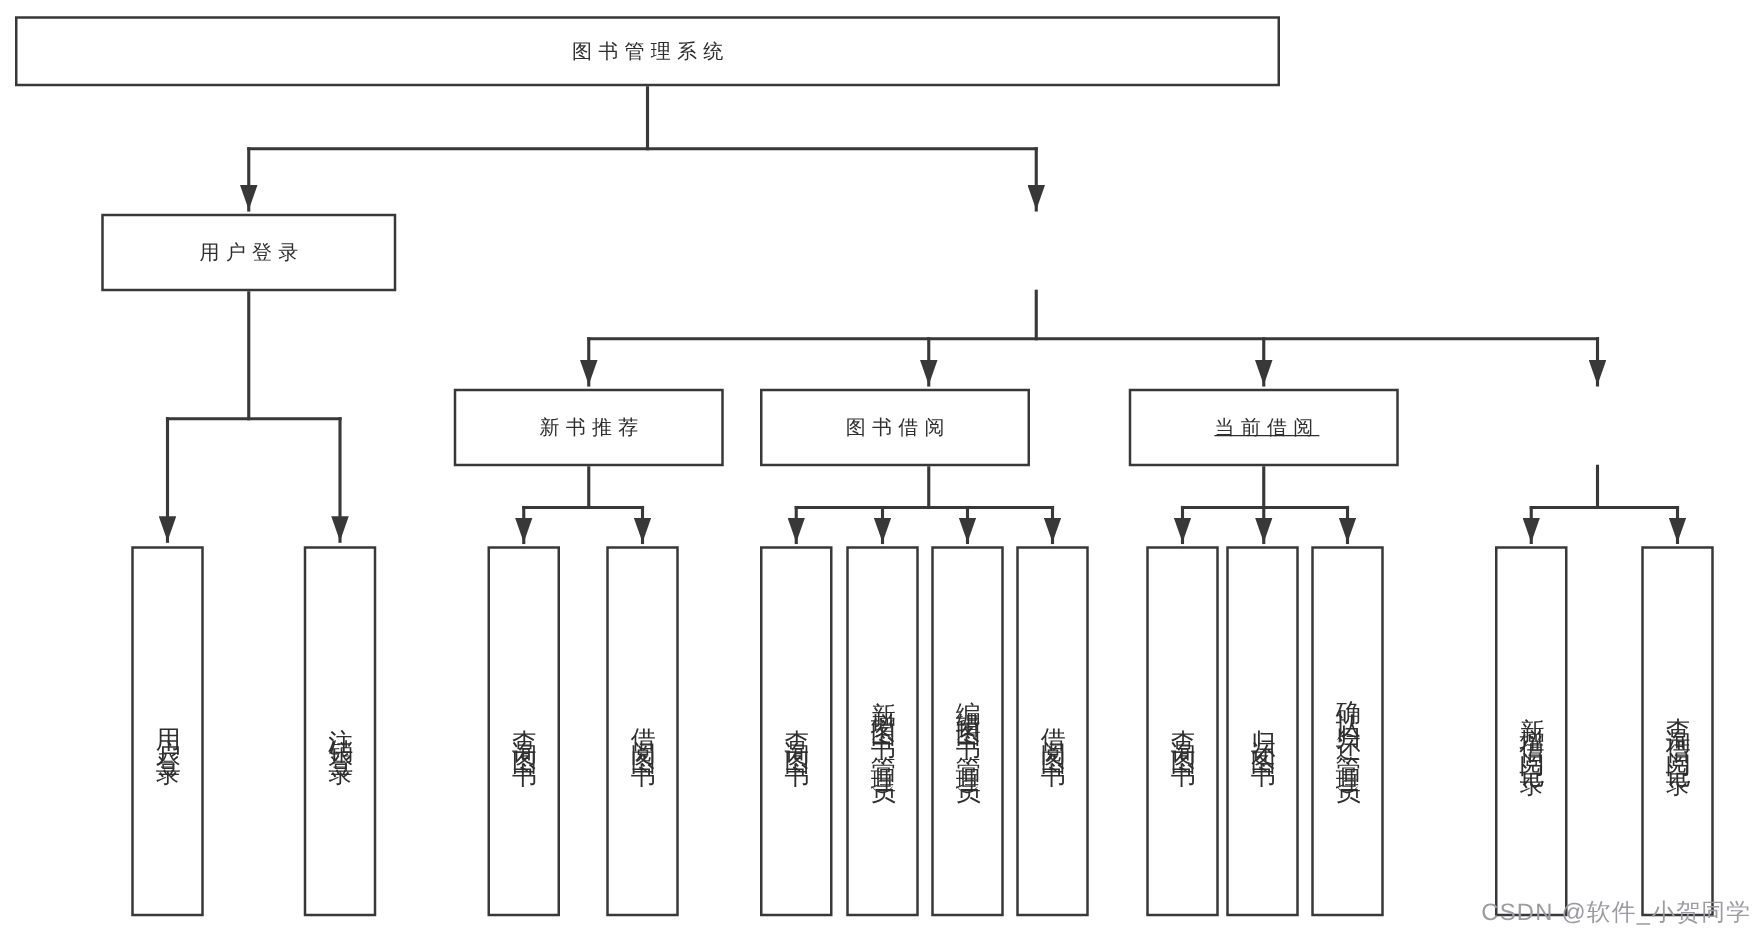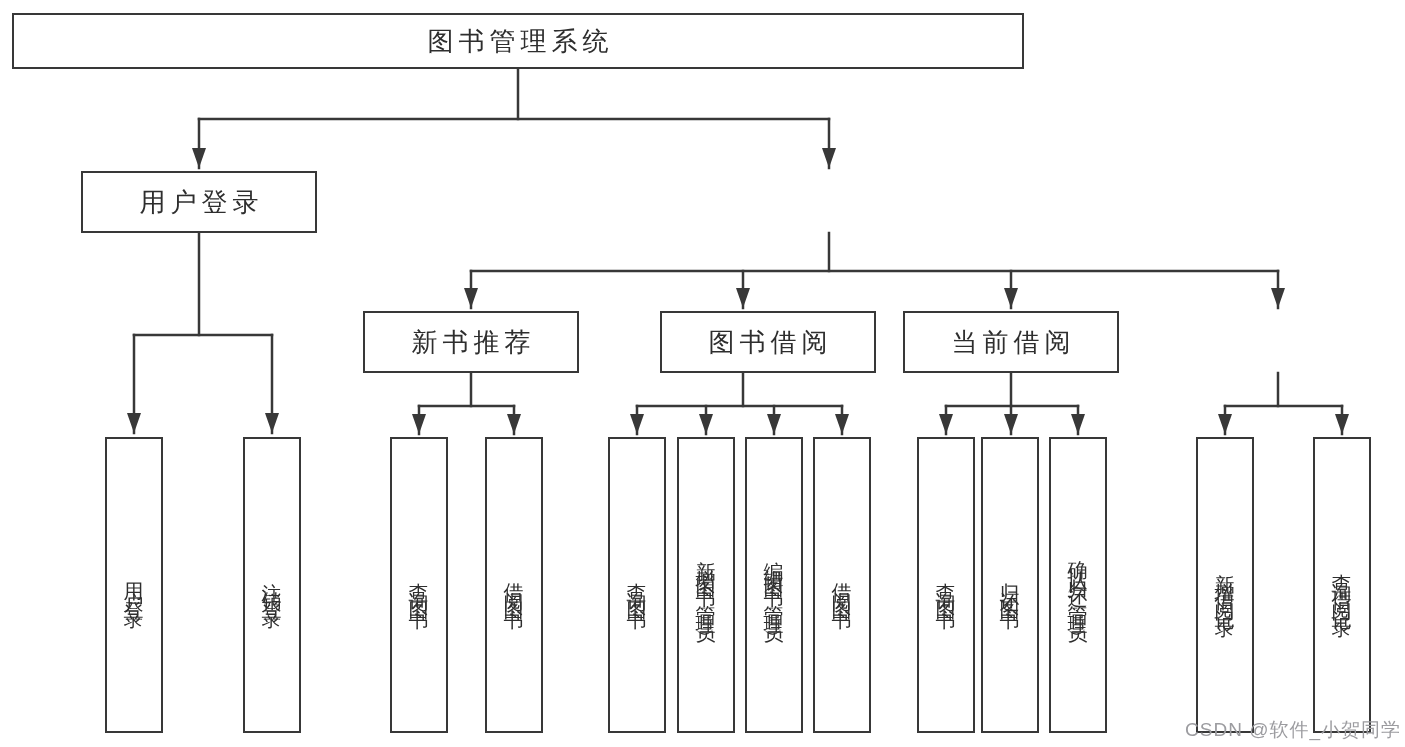--- a/index.html
+++ b/index.html
@@ -34,21 +34,21 @@
   }
 
   .hbox {
     position: absolute;
     z-index: 2;
     background: var(--bg);
     border: 2.5px solid var(--line);
     display: flex;
     align-items: center;
     justify-content: center;
-    font-size: 26px;
+    font-size: 16px;
     letter-spacing: 5px;
     text-indent: 5px;
     color: var(--text);
   }
 
   .root-box  { left: 12px;  top: 13px;  width: 1012px; height: 56px; }
   .l2-box    { top: 171px;  width: 236px; height: 62px; }
   .l3-box    { top: 311px;  width: 216px; height: 62px; text-align: right; }
 
   .leaf {
@@ -136,22 +136,22 @@
     <path d="M1225 406 H1342"></path>
     <path d="M1225 406 V434" marker-end="url(#arrow)"></path>
     <path d="M1342 406 V434" marker-end="url(#arrow)"></path>
   </svg>
 
   <div class="hbox root-box">图书管理系统</div>
 
   <div class="hbox l2-box" style="left:81px;">用户登录</div>
 
   <div class="hbox l3-box" style="left:363px;">新书推荐</div>
-  <div class="hbox l3-box" style="left:660px;">图书借阅</div>
-  <div class="hbox l3-box" style="left:903px;">当前借阅</div>
+  <div class="hbox l3-box" style="left:608px;">图书借阅</div>
+  <div class="hbox l3-box" style="left:903px;text-decoration:underline;">当前借阅</div>
 
   <div class="leaf" style="left:105px;">
     <span class="vtext">用户登录</span>
   </div>
   <div class="leaf" style="left:243px;">
     <span class="vtext">注销登录</span>
   </div>
 
   <div class="leaf" style="left:390px;">
     <span class="vtext">查询图书</span>

